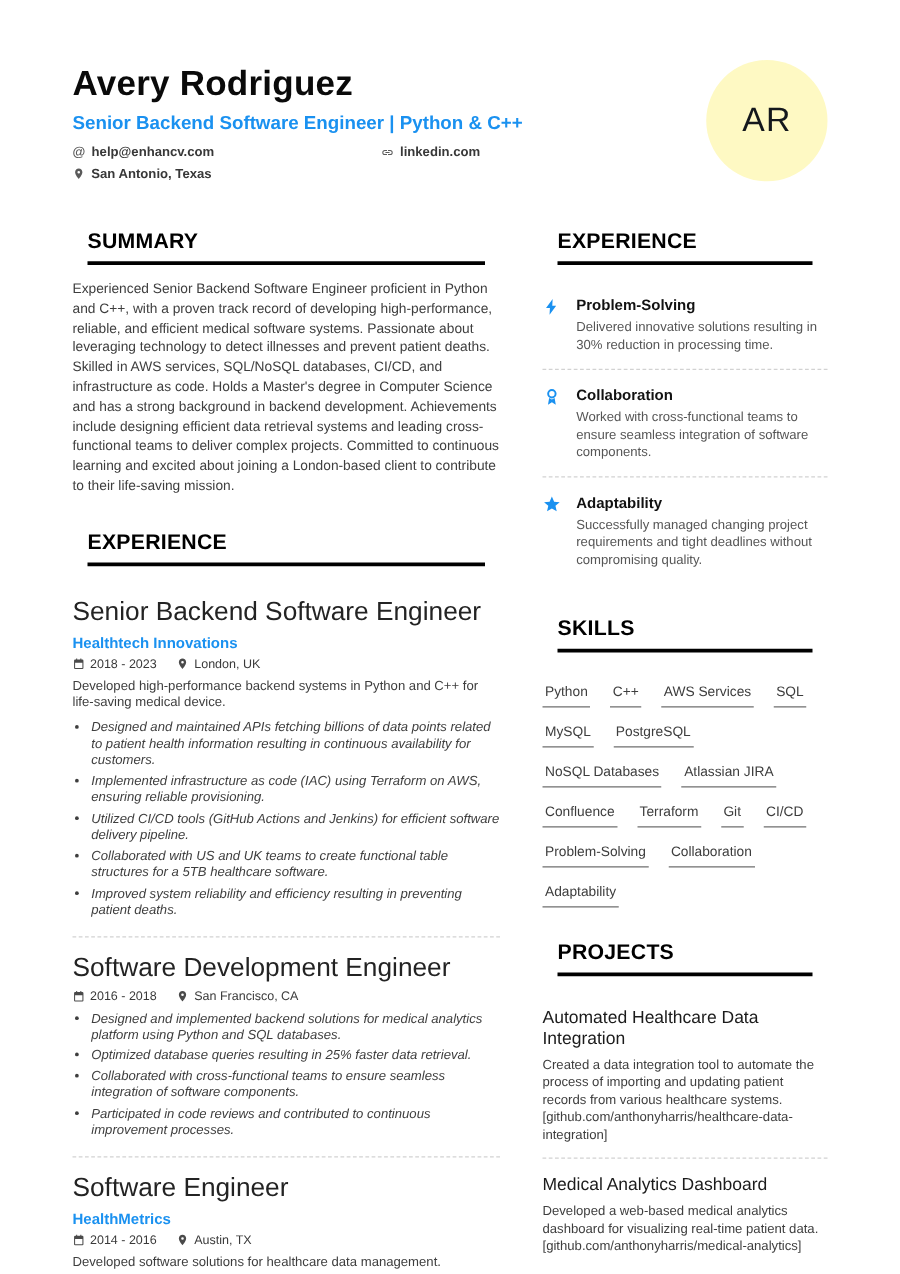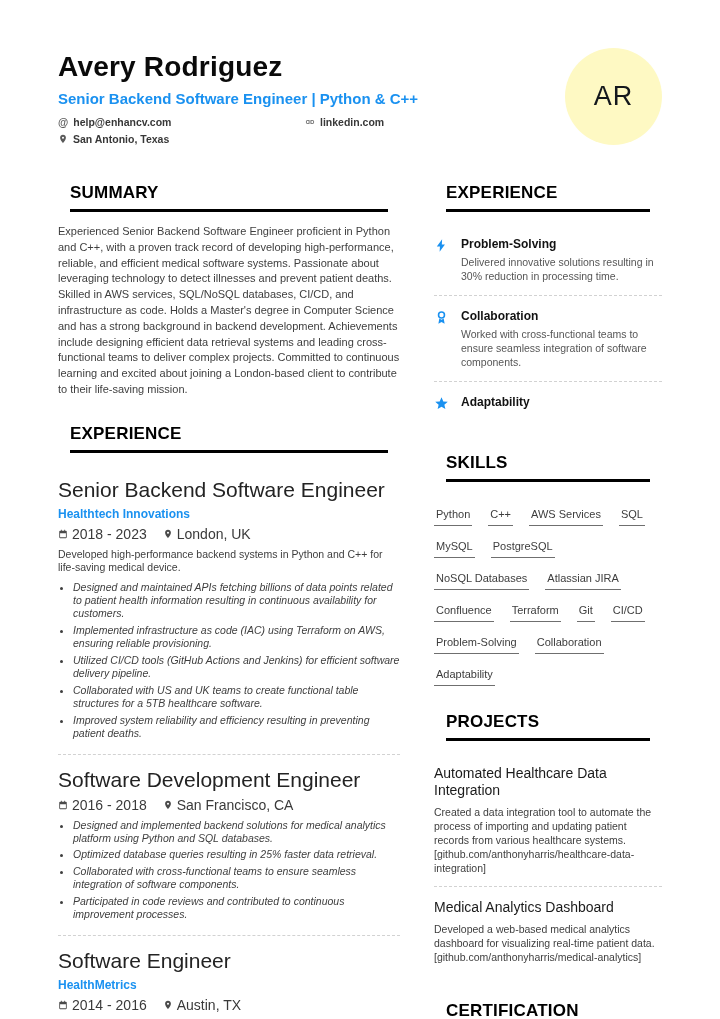--- a/index.html
+++ b/index.html
@@ -39,21 +39,21 @@
   }
 
   
   .summary-text { font-size:11px; line-height:15.8px; color:#3e3e3e; margin-top:11px; }
 
   
   .job { padding:13px 0 10px; border-bottom:1px dashed #d2d2d2; }
   .job:last-child { border-bottom:none; padding-bottom:2px; }
   .job-title { font-size:21px; color:#232323; font-weight:400; }
   .job-company { font-size:12px; font-weight:700; color:#1a91f0; margin-top:5px; }
-  .meta-row { display:flex; align-items:center; gap:16px; font-size:14px; color:#3a3a3a; margin-top:5px; }
+  .meta-row { display:flex; align-items:center; gap:16px; font-size:10px; color:#3a3a3a; margin-top:5px; }
   .meta-item { display:flex; align-items:center; gap:4px; }
   .meta-item .ic { color:#4a4a4a; display:inline-flex; }
   .job-desc { font-size:10.5px; color:#3e3e3e; margin-top:6px; line-height:13.5px; }
   .bullets { margin:6px 0 0; padding-left:15px;font-style:italic; }
   .bullets li { font-size:10.5px; line-height:13.2px; margin-bottom:3.5px; color:#3e3e3e; }
 
   
   .strength { display:flex; gap:10px; padding:13px 0 12px; border-bottom:1px dashed #d2d2d2; }
   .strength:last-child { border-bottom:none; }
   .strength .s-ic { color:#1a91f0; width:17px; flex:none; padding-top:1px; }
@@ -244,20 +244,21 @@
         </div>
 
         <div class="strength">
           <span class="s-ic">
             <svg viewBox="0 0 24 24" width="15" height="15">
                 <path fill="currentColor" d="M12 2l2.9 6.6 7.1.6-5.4 4.7 1.6 7L12 17.2 5.8 20.9l1.6-7L2 9.2l7.1-.6L12 2z"></path>
               </svg>
           </span>
           <div>
             <div class="strength-title">Adaptability</div>
+            <div class="strength-desc">Successfully managed changing project requirements and tight deadlines without compromising quality.</div>
           </div>
         </div>
       </div>
 
       <div class="section">
         <h2 class="sec-heading">SKILLS</h2>
         <div class="skills">
           <span class="skill">Python</span>
           <span class="skill">C++</span>
           <span class="skill">AWS Services</span>

